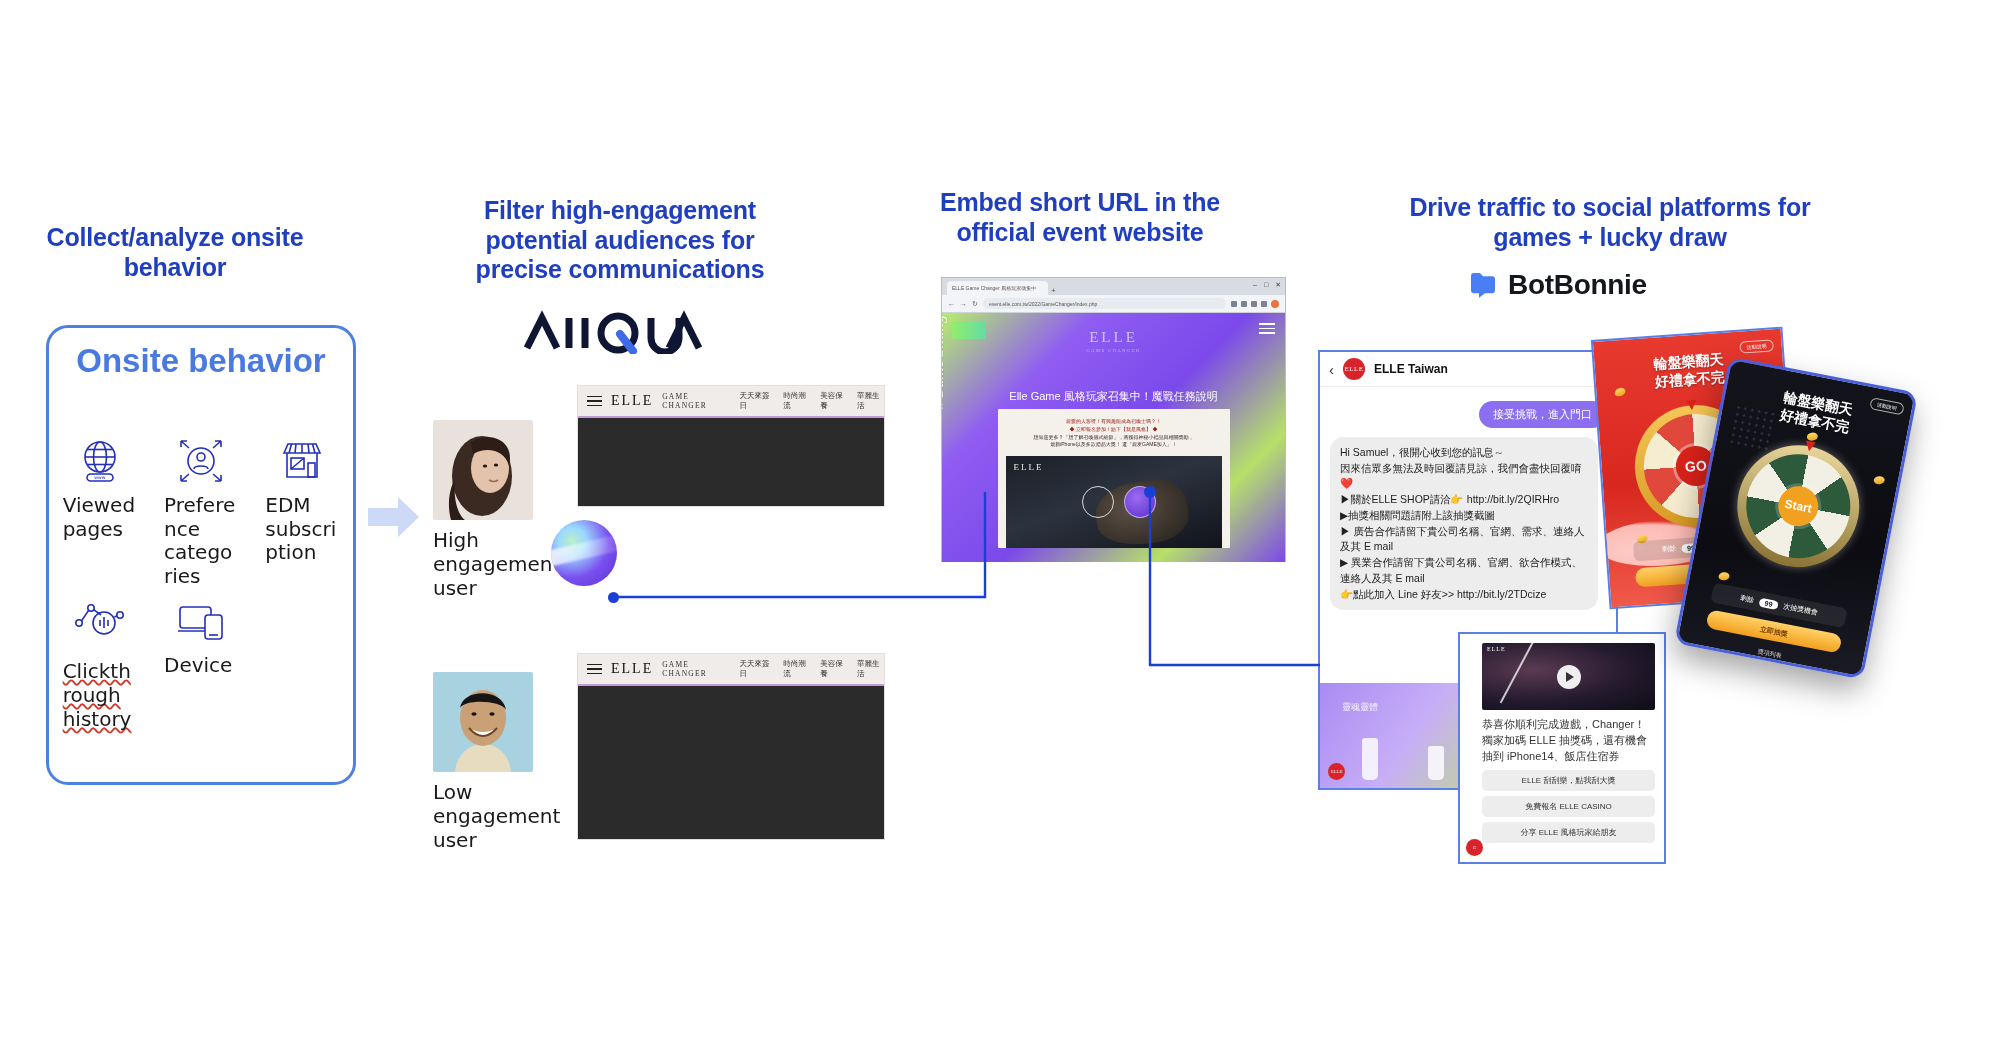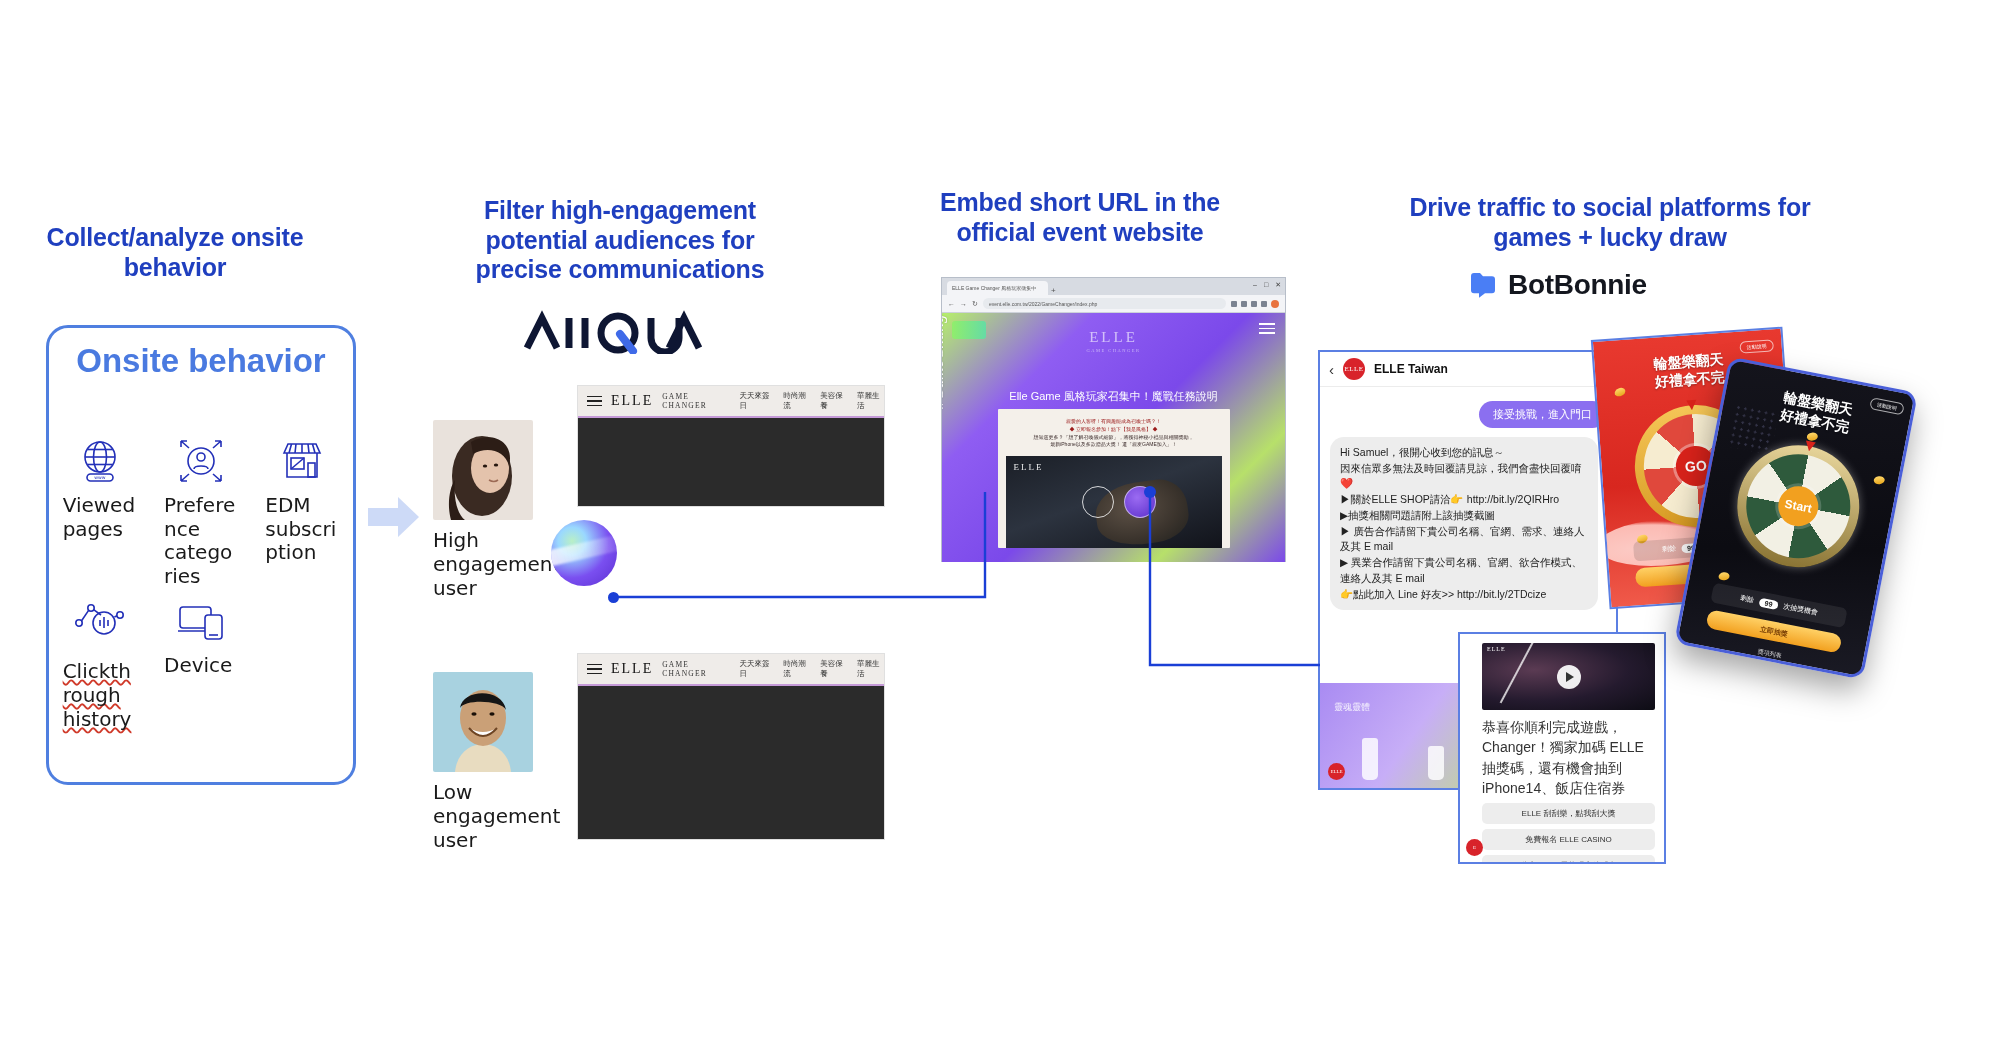--- a/index.html
+++ b/index.html
@@ -203,21 +203,21 @@
   }
   .bub-in{
     margin-top:9px;background:#ededed;color:#222;border-radius:14px;
     padding:8px 10px;font-size:10.5px;line-height:1.5;width:90%;
     word-break:break-word;white-space:pre-wrap;
   }
   .chat-teaser{
     position:absolute;left:0;right:0;bottom:0;height:105px;
     background:linear-gradient(125deg,#a98bf2 0%,#c7aef7 35%,#bde86f 78%,#8fd84f 100%);
   }
-  .chat-teaser .tl{position:absolute;left:14px;top:18px;color:#fff;font-size:9px;opacity:.9;text-align:center;}
+  .chat-teaser .tl{position:absolute;left:22px;top:18px;color:#fff;font-size:9px;opacity:.9;text-align:center;}
   .chat-teaser .bottle{position:absolute;left:42px;bottom:8px;width:16px;height:42px;background:rgba(255,255,255,.82);border-radius:3px 3px 5px 5px;}
   .chat-teaser .bottle.b2{left:108px;height:34px;}
   .chat-teaser .bottle.b3{left:170px;height:48px;}
   .chat-badge{
     position:absolute;left:8px;bottom:8px;width:17px;height:17px;border-radius:50%;
     background:#d8232a;display:flex;align-items:center;justify-content:center;
     color:#fff;font-family:"Liberation Serif",serif;font-size:5px;
   }
 
   #chat-second{left:1458px;top:632px;width:208px;height:232px;}
@@ -225,21 +225,21 @@
     margin:9px 9px 0 22px;height:67px;
     background:radial-gradient(ellipse at 30% 40%, #5b3b53 0%, #241a2e 55%, #0d0c14 100%);
     position:relative;border-radius:2px;overflow:hidden;
   }
   .cs-video .elletag{position:absolute;left:5px;top:3px;color:#fff;font-family:"Liberation Serif",serif;font-size:6px;letter-spacing:1px;}
   .cs-video .beam{position:absolute;left:34px;top:-6px;width:2px;height:70px;background:rgba(255,255,255,.75);transform:rotate(28deg);filter:blur(.4px);}
   .cs-play{position:absolute;left:50%;top:50%;transform:translate(-50%,-50%);
     width:24px;height:24px;border-radius:50%;background:rgba(255,255,255,.92);
     display:flex;align-items:center;justify-content:center;}
   .cs-play::after{content:"";border-left:8px solid #333;border-top:5px solid transparent;border-bottom:5px solid transparent;margin-left:2px;}
-  .cs-text{margin:7px 9px 0 22px;font-size:14px;color:#333;line-height:1.45;}
+  .cs-text{margin:7px 9px 0 22px;font-size:11px;color:#333;line-height:1.45;}
   .cs-btn{
     margin:5px 9px 0 22px;background:#ededed;border-radius:5px;
     text-align:center;font-size:8px;color:#333;padding:5px 0;
   }
 
   
   .wheelcard{position:absolute;overflow:hidden;}
   #wheel-red{
     left:1600px;top:333px;width:192px;height:270px;
     background:linear-gradient(180deg,#e8392f 0%, #d8271f 55%, #f05a4a 100%);

